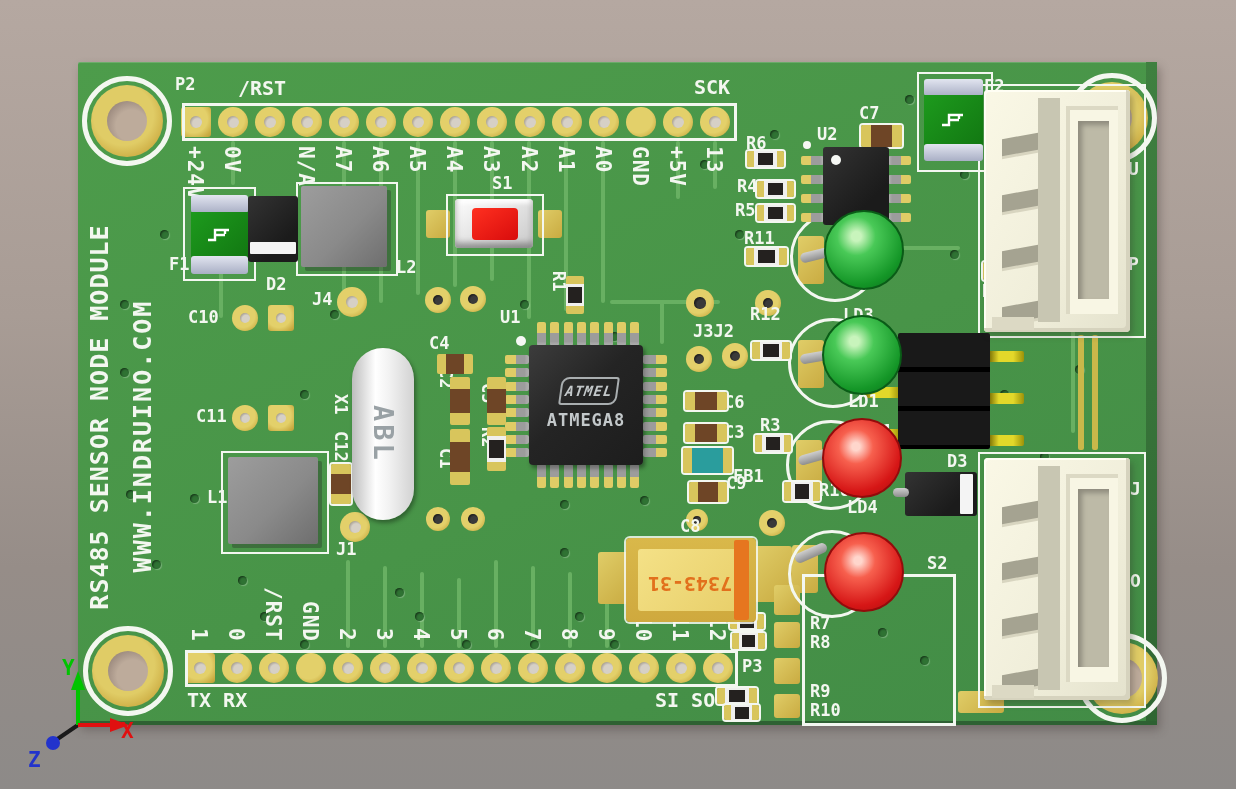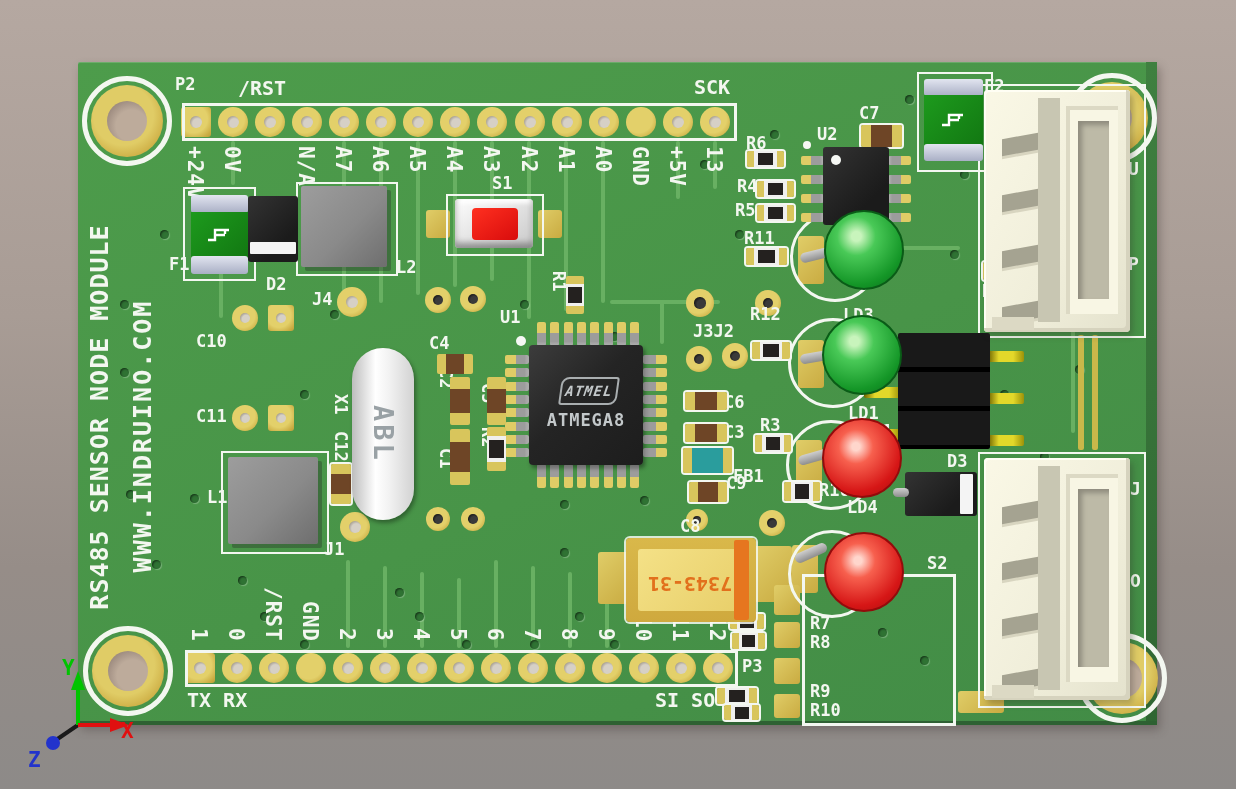--- a/index.html
+++ b/index.html
@@ -460,25 +460,25 @@
       <div class="pinlbl" style="left: 558px; bottom: 147px;">8</div>
       <div class="pinlbl" style="left: 595px; bottom: 147px;">9</div>
       <div class="pinlbl" style="left: 632px; bottom: 147px;">10</div>
       <div class="pinlbl" style="left: 669px; bottom: 147px;">11</div>
       <div class="pinlbl" style="left: 706px; bottom: 147px;">12</div>
       <div class="lbl h" style="left: 175px; top: 76px;">P2</div>
       <div class="lbl h" style="left: 492px; top: 175px;">S1</div>
       <div class="lbl h" style="left: 169px; top: 256px;">F1</div>
       <div class="lbl h" style="left: 266px; top: 276px;">D2</div>
       <div class="lbl h" style="left: 396px; top: 259px;">L2</div>
-      <div class="lbl h" style="left: 196px; top: 309px; margin-top: 24px;">C10</div>
+      <div class="lbl h" style="left: 188px; top: 309px;">C10</div>
       <div class="lbl h" style="left: 196px; top: 408px;">C11</div>
       <div class="lbl h" style="left: 207px; top: 489px;">L1</div>
       <div class="lbl h" style="left: 312px; top: 291px;">J4</div>
-      <div class="lbl h" style="left: 324px; top: 541px;">J1</div>
+      <div class="lbl h" style="left: 336px; top: 541px;">J1</div>
       <div class="lbl h" style="left: 500px; top: 309px;">U1</div>
       <div class="lbl h" style="left: 429px; top: 335px;">C4</div>
       <div class="lbl v" style="left: 550px; top: 271px;">R1</div>
       <div class="lbl v" style="left: 437px; top: 368px;">C2</div>
       <div class="lbl v" style="left: 479px; top: 383px;">C5</div>
       <div class="lbl v" style="left: 479px; top: 427px;">R2</div>
       <div class="lbl v" style="left: 437px; top: 448px;">C1</div>
       <div class="lbl v" style="left: 332px; top: 394px;">X1</div>
       <div class="lbl v" style="left: 332px; top: 431px;">C12</div>
       <div class="lbl h" style="left: 817px; top: 126px;">U2</div>
@@ -491,21 +491,21 @@
       <div class="lbl h" style="left: 1012px; top: 171px;">R13</div>
       <div class="lbl h" style="left: 992px; top: 243px;">D1</div>
       <div class="lbl h" style="left: 982px; top: 283px;">R15</div>
       <div class="lbl h" style="left: 1028px; top: 283px;">R14</div>
       <div class="lbl h" style="left: 750px; top: 306px;">R12</div>
       <div class="lbl h" style="left: 693px; top: 323px;">J3J2</div>
       <div class="lbl h" style="left: 843px; top: 307px;">LD3</div>
       <div class="lbl h" style="left: 724px; top: 394px;">C6</div>
       <div class="lbl h" style="left: 724px; top: 424px;">C3</div>
       <div class="lbl h" style="left: 760px; top: 417px;">R3</div>
-      <div class="lbl h" style="left: 848px; top: 405px;">LD1</div>
+      <div class="lbl h" style="left: 848px; top: 393px;">LD1</div>
       <div class="lbl h" style="left: 872px; top: 423px;">P1</div>
       <div class="lbl h" style="left: 733px; top: 468px;">FB1</div>
       <div class="lbl h" style="left: 726px; top: 475px;">C9</div>
       <div class="lbl h" style="left: 819px; top: 482px;">R16</div>
       <div class="lbl h" style="left: 947px; top: 453px;">D3</div>
       <div class="lbl h" style="left: 847px; top: 499px;">LD4</div>
       <div class="lbl h" style="left: 680px; top: 518px;">C8</div>
       <div class="lbl h" style="left: 927px; top: 555px;">S2</div>
       <div class="lbl h" style="left: 810px; top: 615px;">R7</div>
       <div class="lbl h" style="left: 810px; top: 634px;">R8</div>

